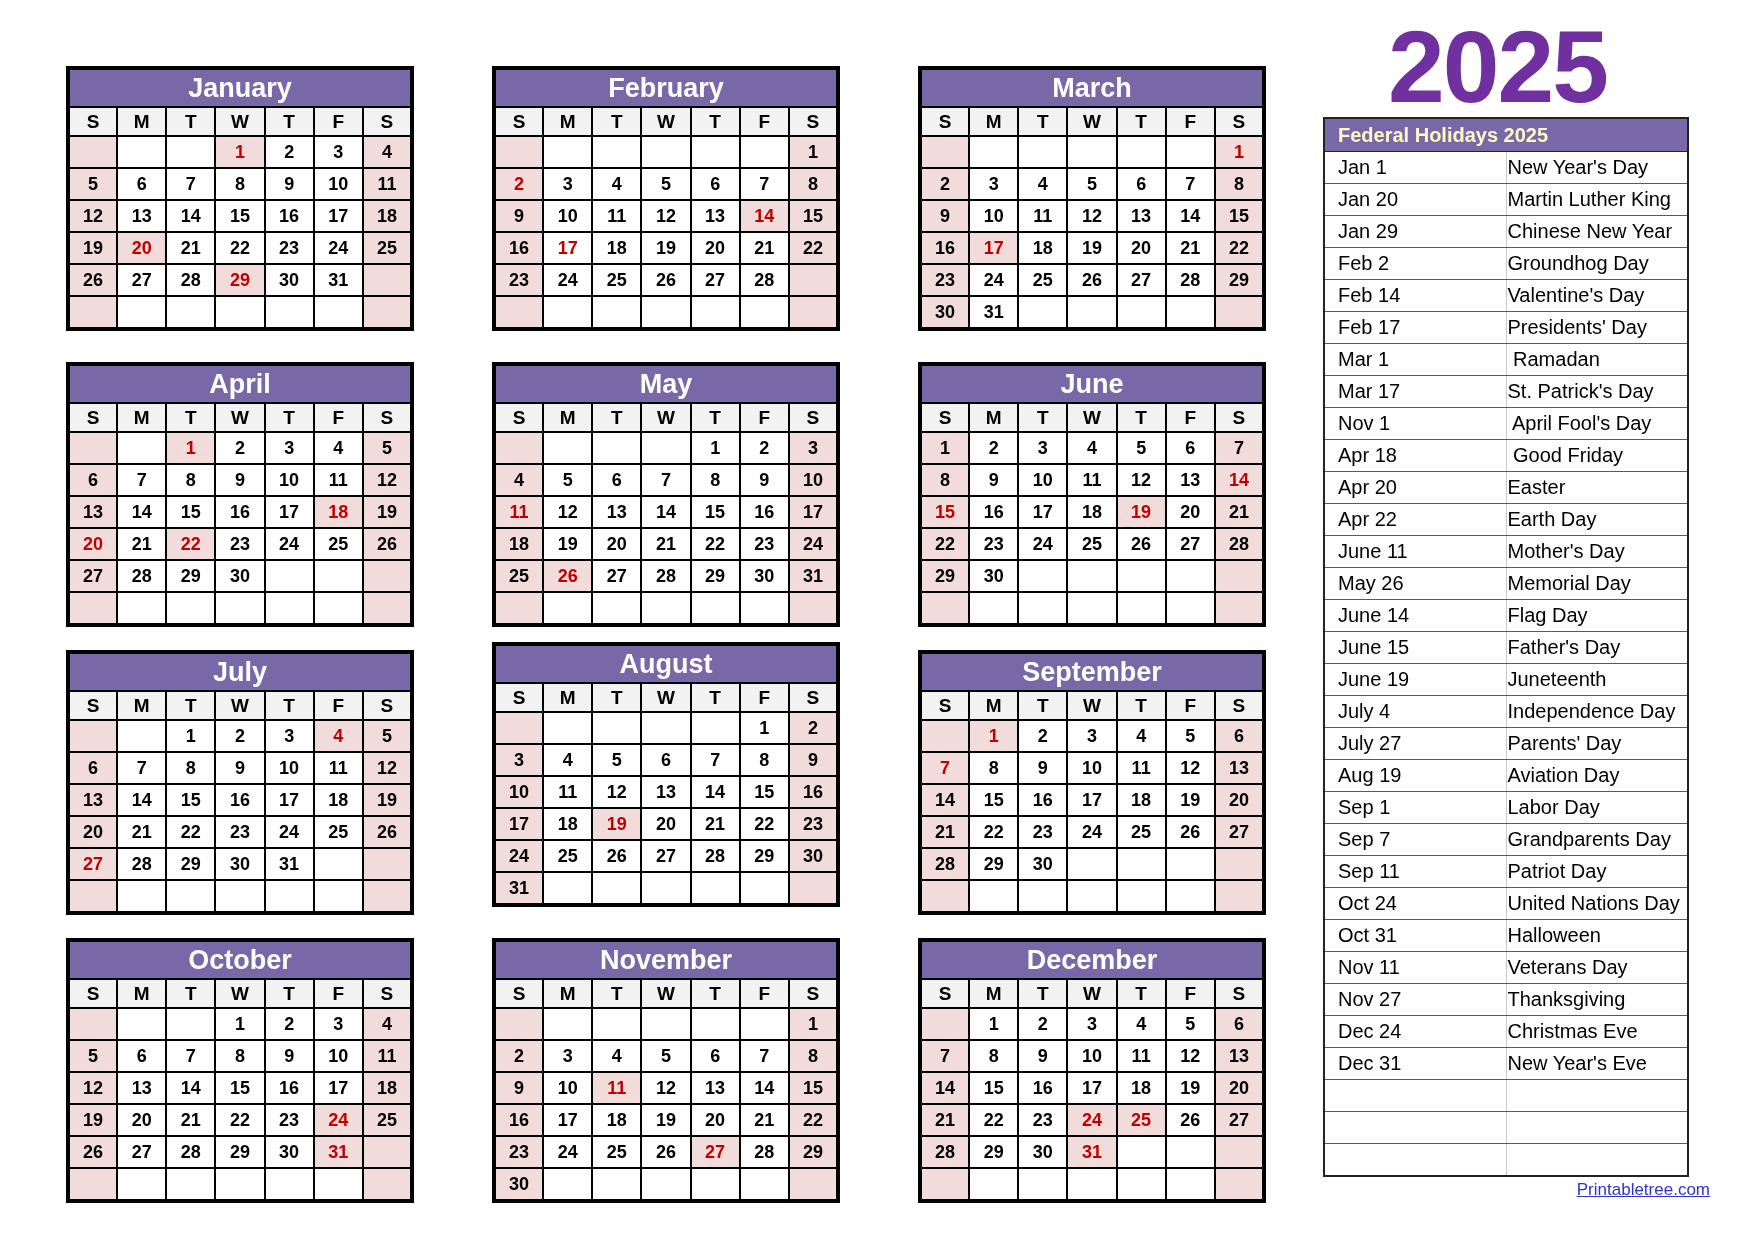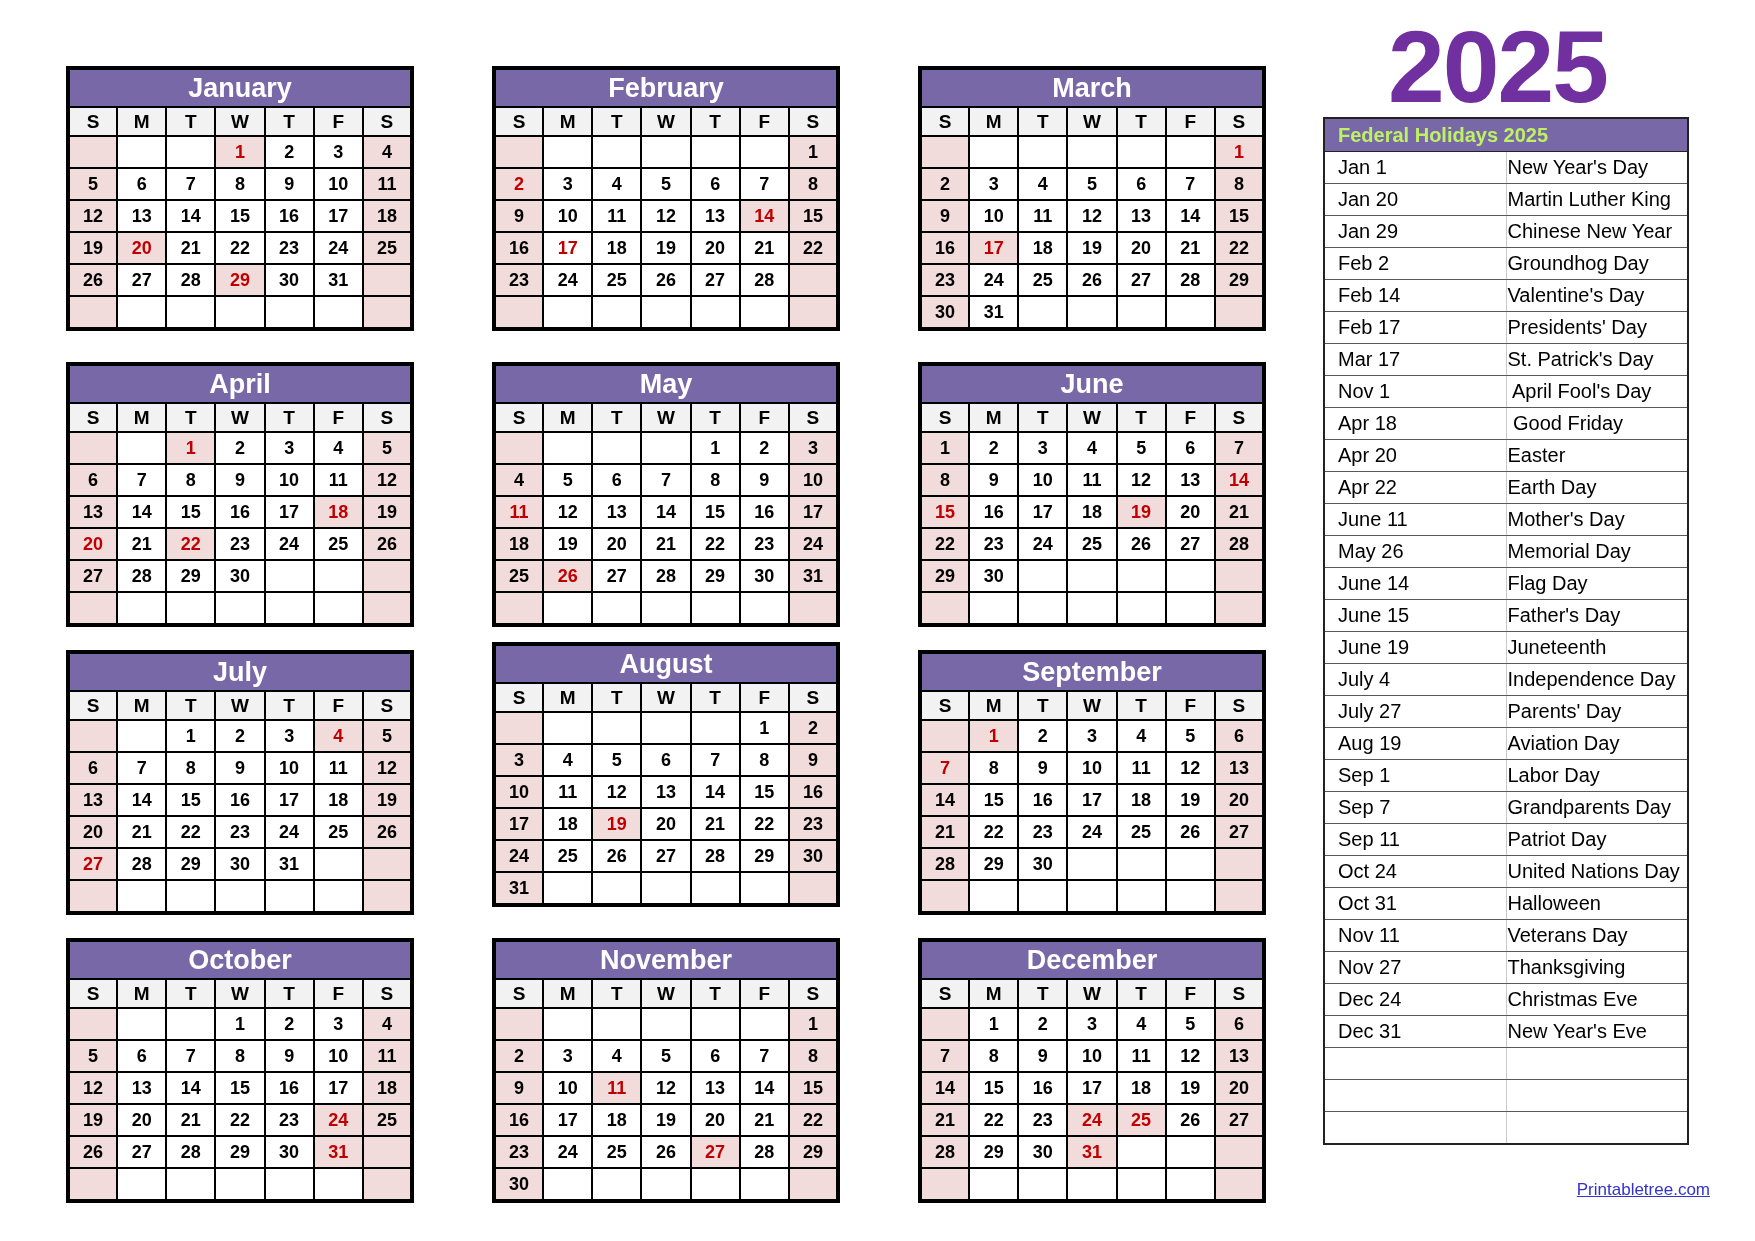--- a/index.html
+++ b/index.html
@@ -30,21 +30,21 @@
   }
   .month td.we{background:#F2DCDB;}
   .month td.hol{background:#F2DCDB;}
   .month td.red{color:#C00000;}
   
   #holiday-panel{
     position:absolute;left:1323px;top:117px;width:366px;
     border-collapse:collapse;table-layout:fixed;border:2px solid #222;
   }
   #holiday-panel th{
-    background:#7868A8;color:#bef264;font-size:20px;font-weight:bold;
+    background:#7868A8;color:#fef9c3;font-size:20px;font-weight:bold;
     text-align:left;padding:2px 0 2px 13px;height:28px;border:1px solid #222;margin-left:28px;
   }
   #holiday-panel td{
     border-top:1px solid #595959;border-bottom:1px solid #595959;
     height:29px;font-size:20px;color:#000;white-space:pre;overflow:hidden;
   }
   #holiday-panel td.hdate{width:112px;padding-left:13px;border-right:1px solid #C9C9C9;}
   #holiday-panel td.hname{}
   
   #footer-link-wrap{
@@ -951,20 +951,24 @@
       </tr>
       <tr>
         <td class="hdate">Feb 14</td>
         <td class="hname">Valentine's Day</td>
       </tr>
       <tr>
         <td class="hdate">Feb 17</td>
         <td class="hname">Presidents' Day</td>
       </tr>
       <tr>
+        <td class="hdate">Mar 1</td>
+        <td class="hname"> Ramadan</td>
+      </tr>
+      <tr>
         <td class="hdate">Mar 17</td>
         <td class="hname">St. Patrick's Day</td>
       </tr>
       <tr>
         <td class="hdate">Nov 1</td>
         <td class="hname"> April Fool's Day</td>
       </tr>
       <tr>
         <td class="hdate">Apr 18</td>
         <td class="hname"> Good Friday</td>

